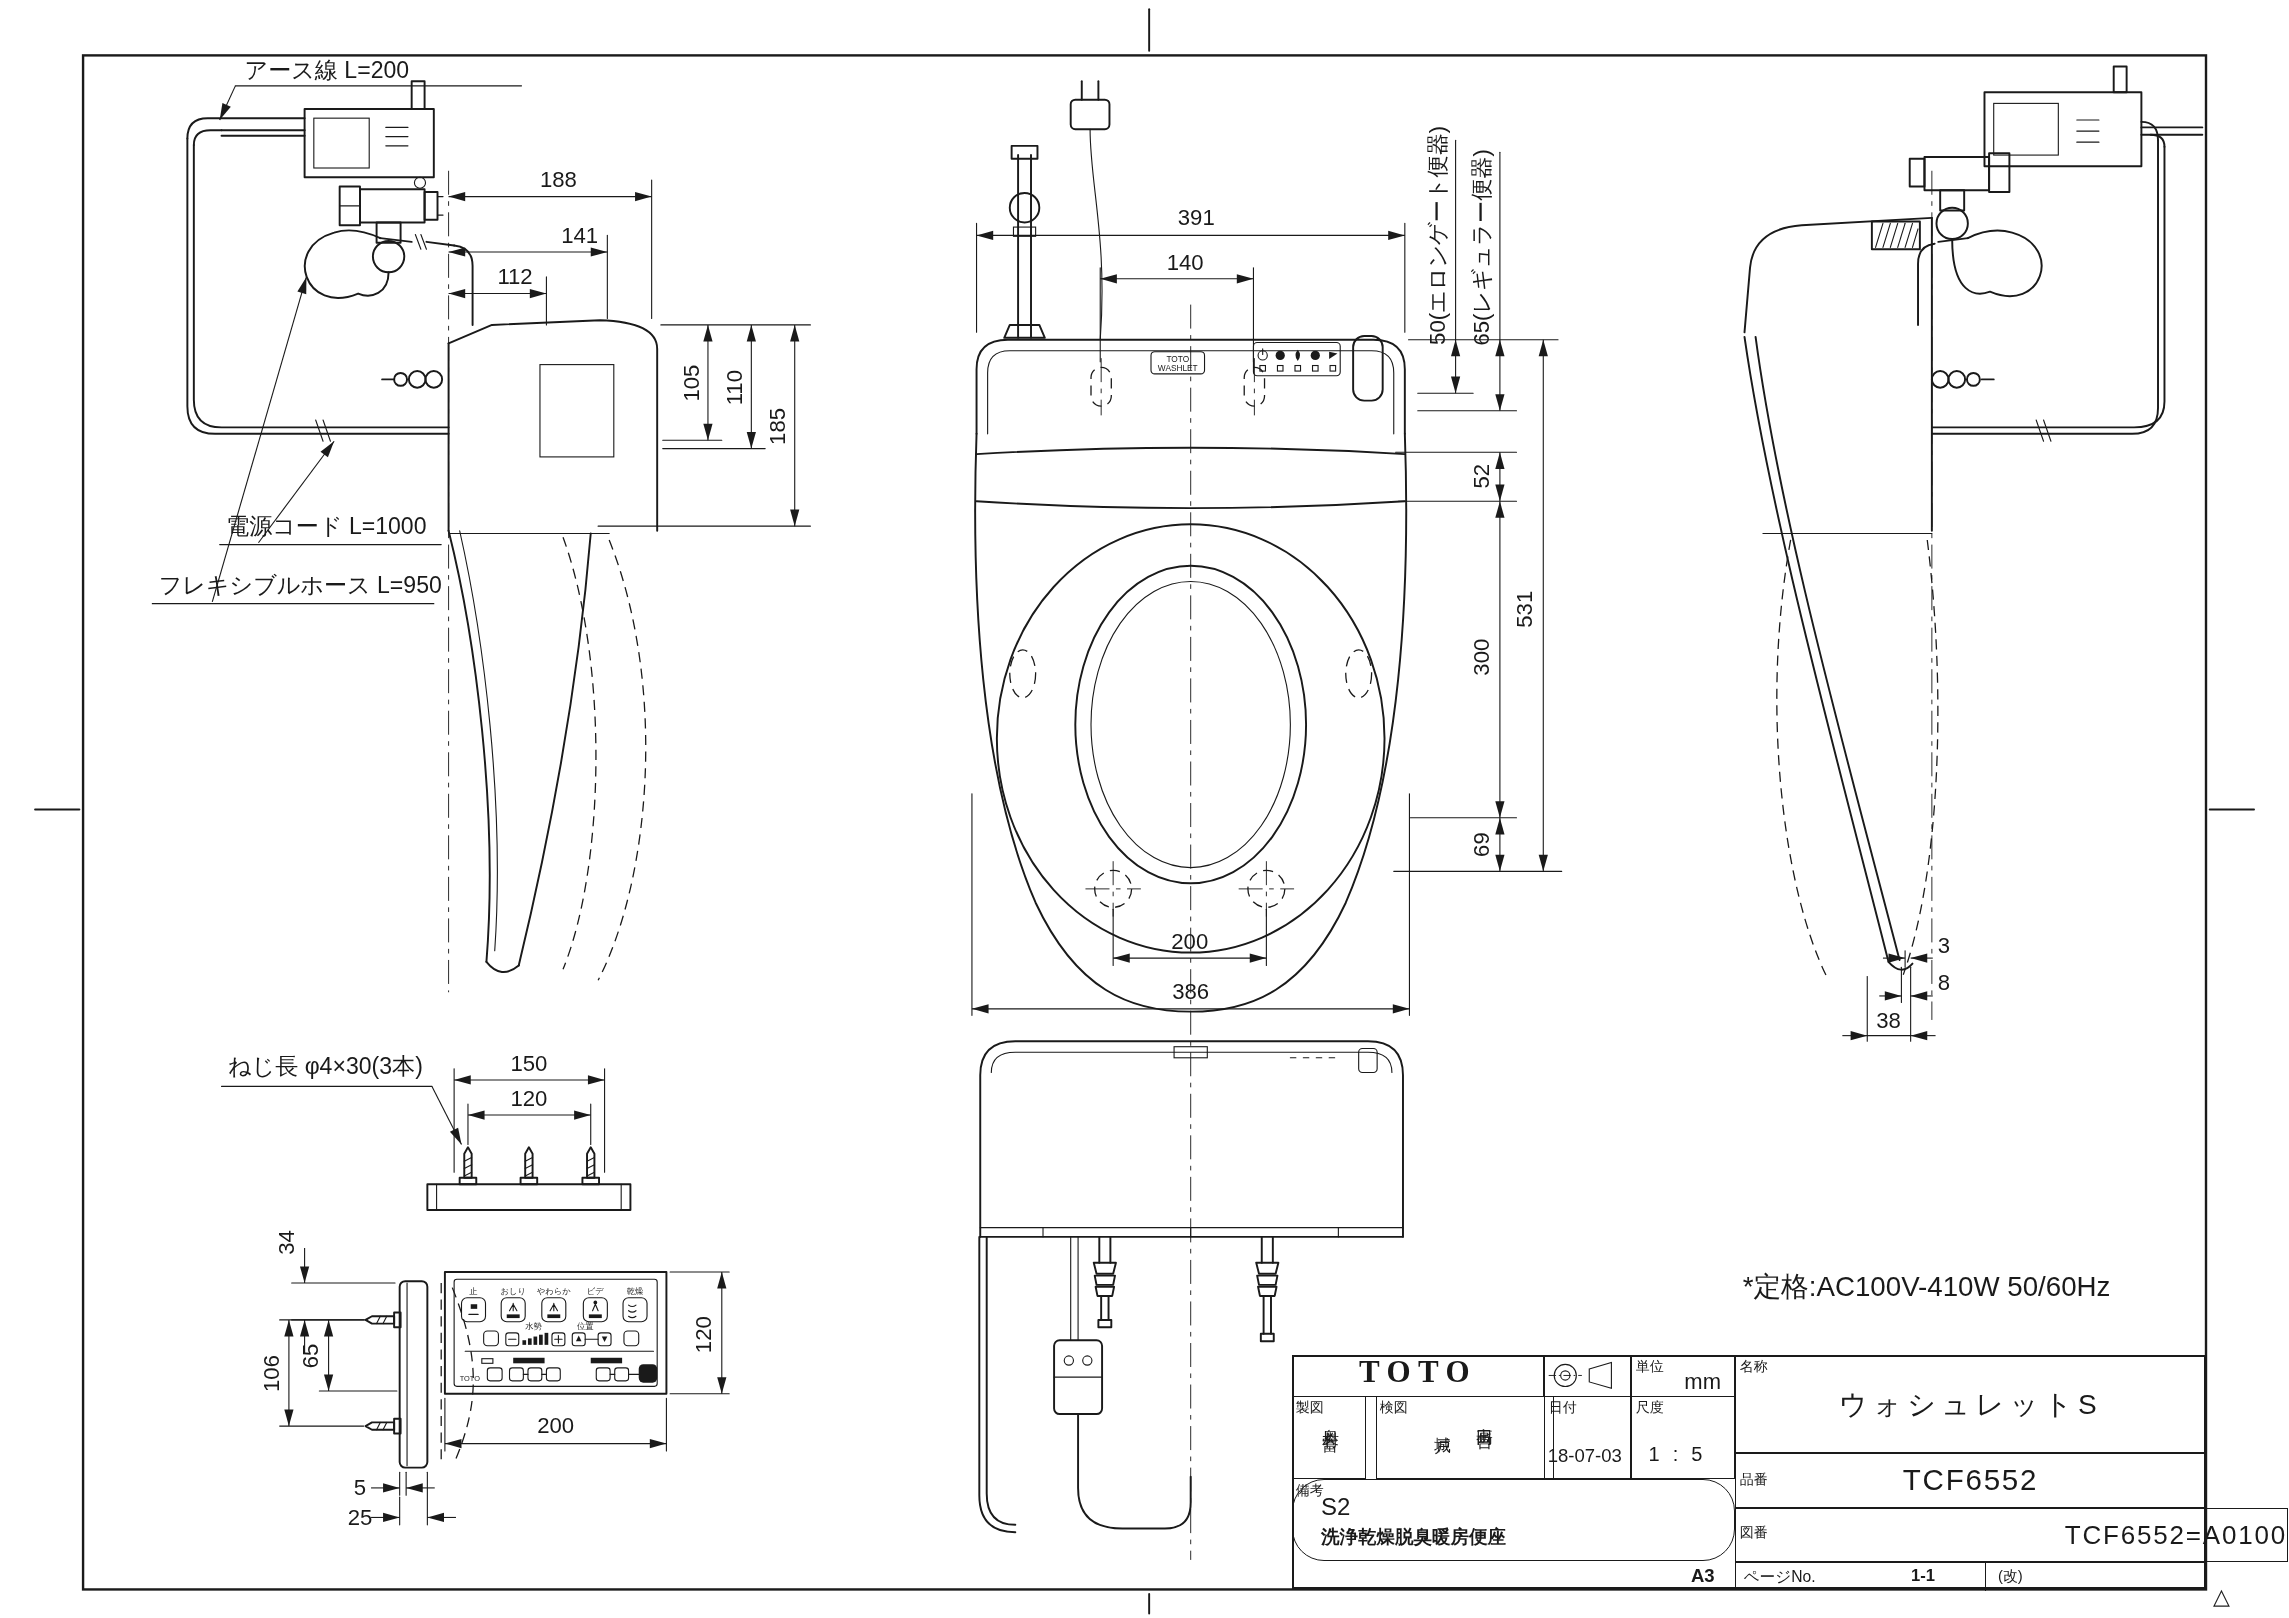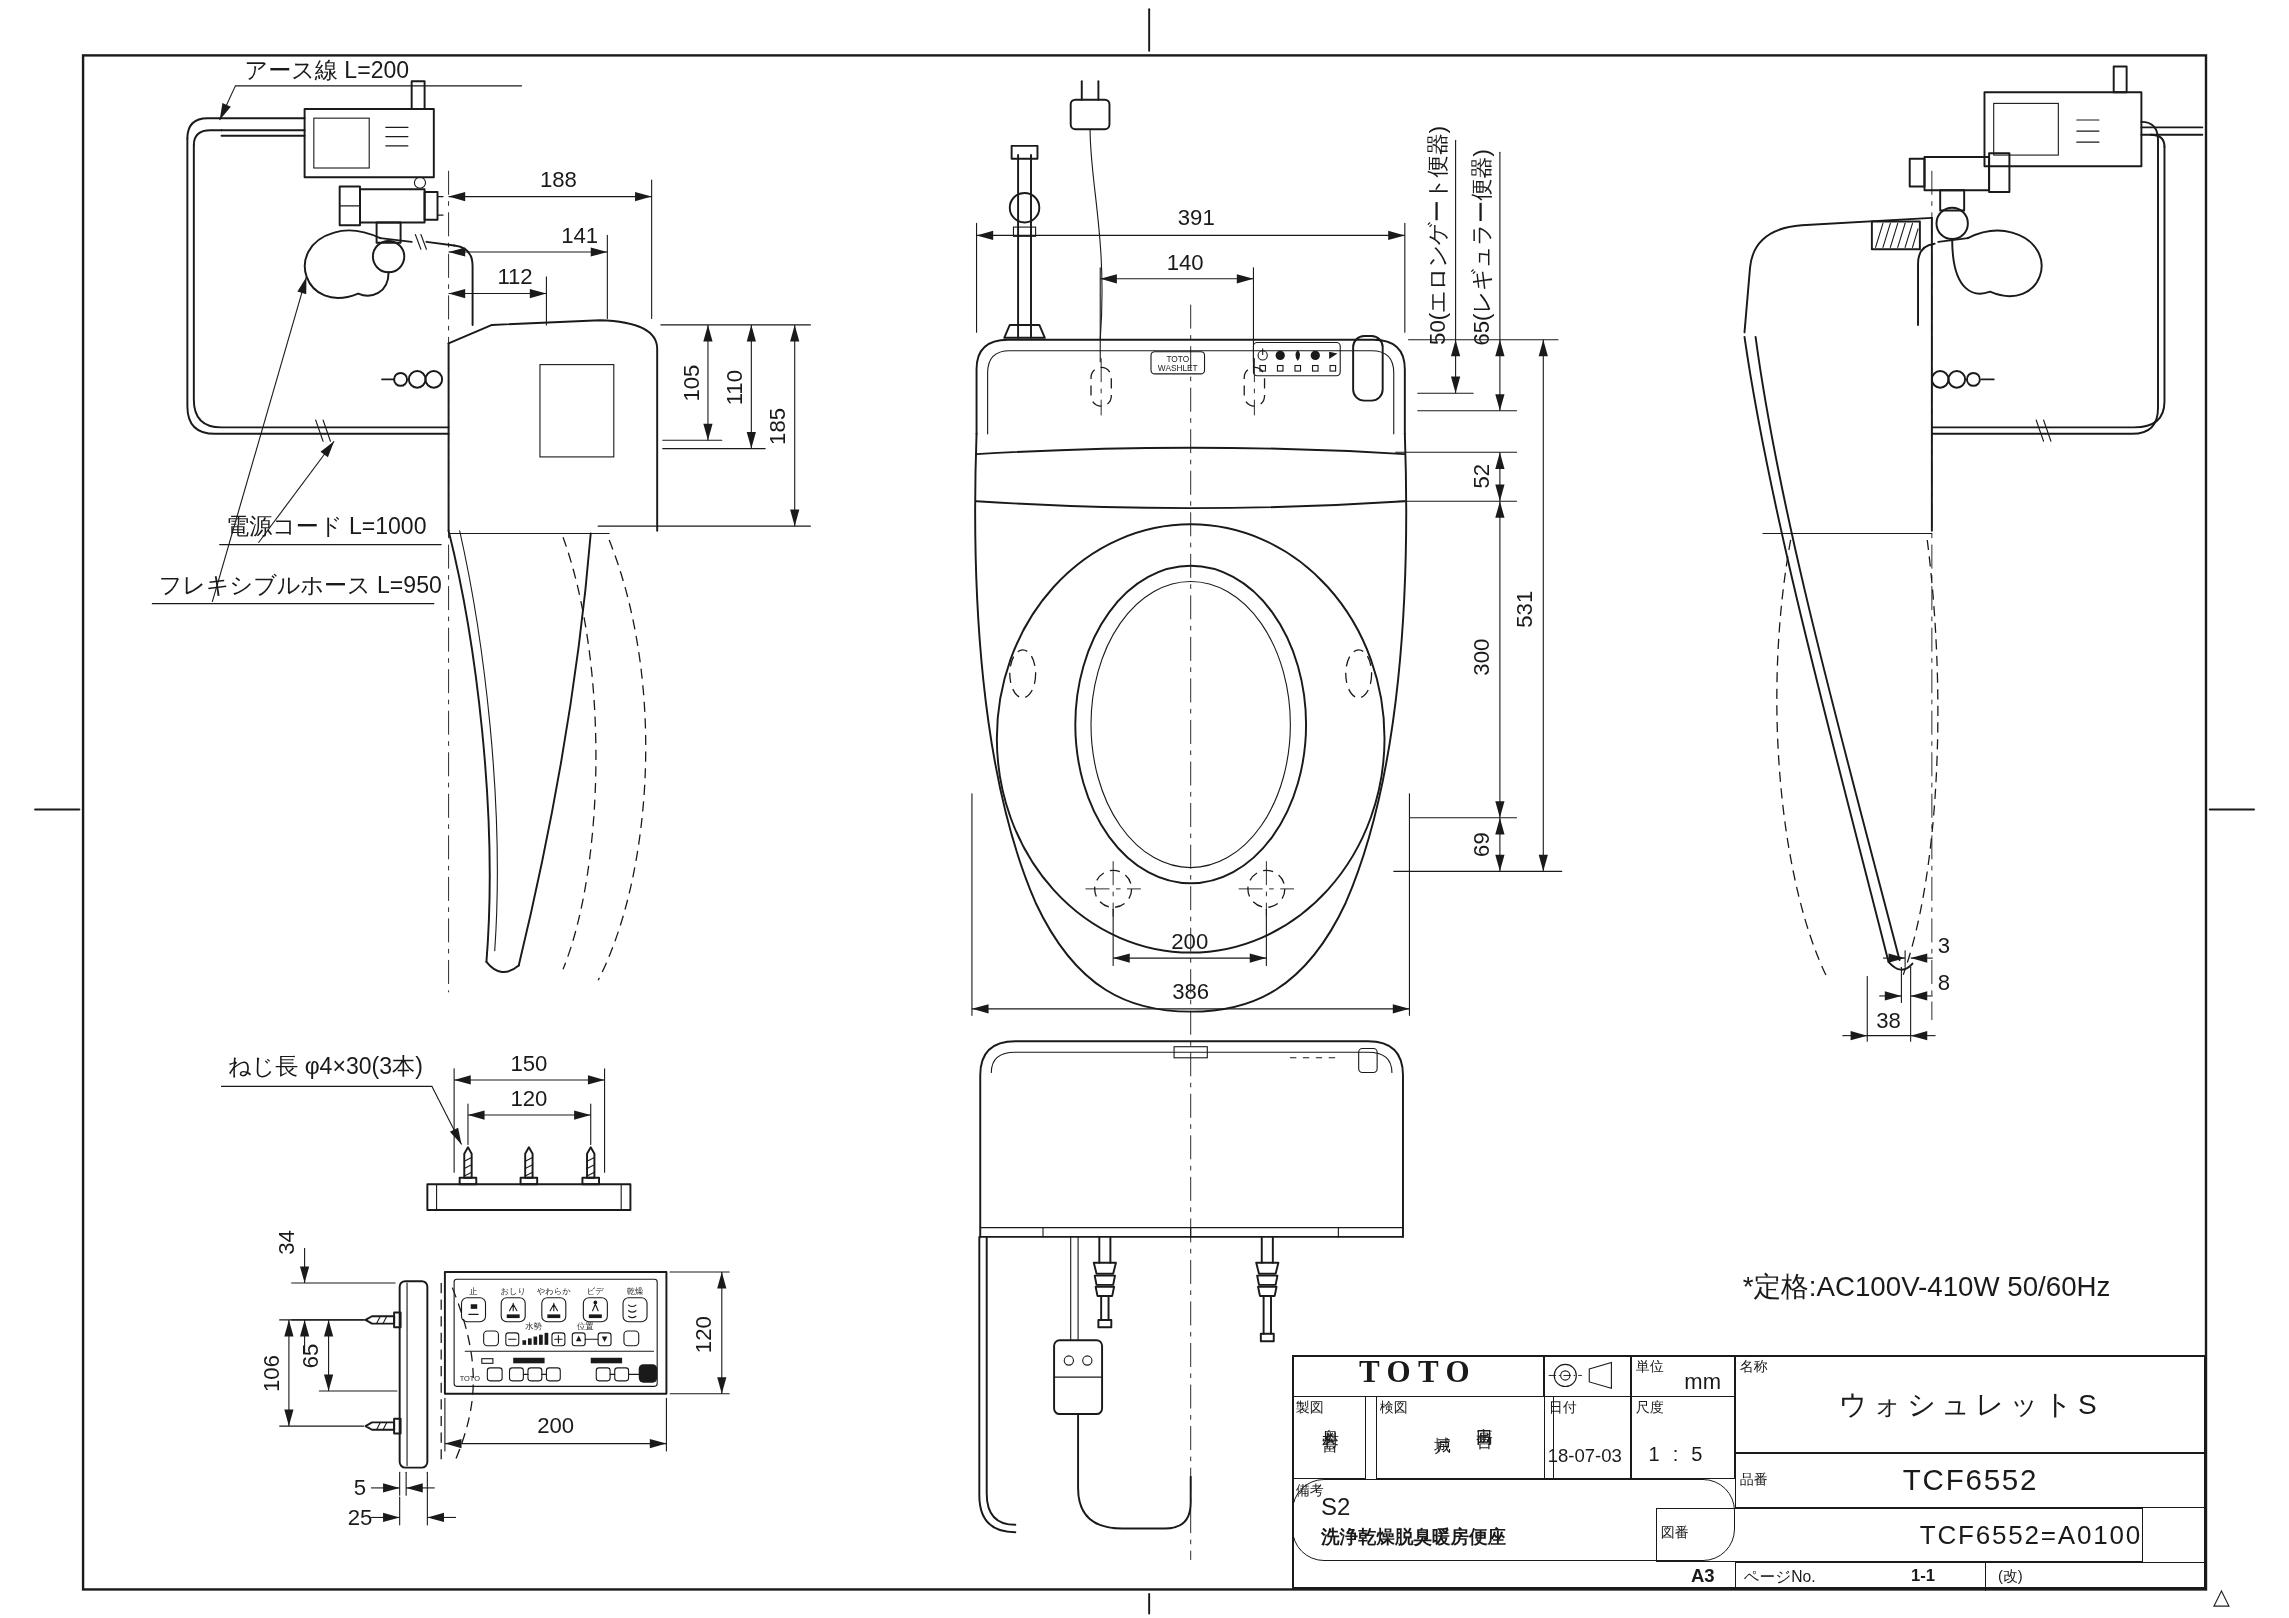--- a/index.html
+++ b/index.html
@@ -559,21 +559,21 @@
   </div>
 
   <div class="tb" style="left:1735px;top:1355px;width:471px;height:98px;">
     <div class="tbl" style="left:3.7px;top:1.8px;">名称</div>
     <div class="tbv" style="left:0;top:29.5px;width:100%;text-align:center;font-size:28px;letter-spacing:5.5px;">ウォシュレットS</div>
   </div>
   <div class="tb" style="left:1735px;top:1453px;width:471px;height:55px;">
     <div class="tbl" style="left:3.7px;top:16.6px;">品番</div>
     <div class="tbv" style="left:0;top:9.2px;width:100%;text-align:center;font-size:29.5px;letter-spacing:1.8px;">TCF6552</div>
   </div>
-  <div class="tb" style="left:1656px;top:1508px;width:487px;height:54px;">
+  <div class="tb" style="left:1735px;top:1508px;width:553px;height:54px;">
     <div class="tbl" style="left:3.7px;top:14.8px;">図番</div>
     <div class="tbv" style="left:0;top:11px;width:100%;text-align:right;font-size:26px;letter-spacing:1.8px;">TCF6552=A0100</div>
   </div>
   <div class="tb" style="left:1735px;top:1562px;width:471px;height:28px;padding-left:32px;">
     <div class="tbv" style="left:7.4px;top:3.7px;font-size:15.7px;">ページNo.</div>
     <div class="tbv" style="left:175px;top:2.8px;font-size:16.6px;font-weight:bold;">1-1</div>
     <div style="position:absolute;left:249px;top:0;width:0;height:28px;border-left:1.8px solid #1a1a1a;"></div>
     <div class="tbv" style="left:262px;top:3.7px;font-size:14.8px;">(改)</div>
   </div>
   <div class="tbv" style="left:1691px;top:1565px;font-size:18.5px;font-weight:bold;">A3</div>

